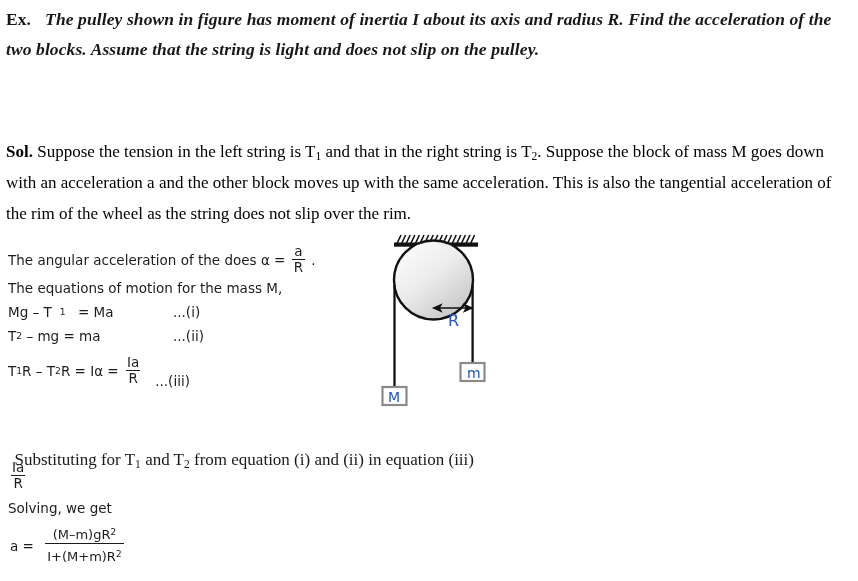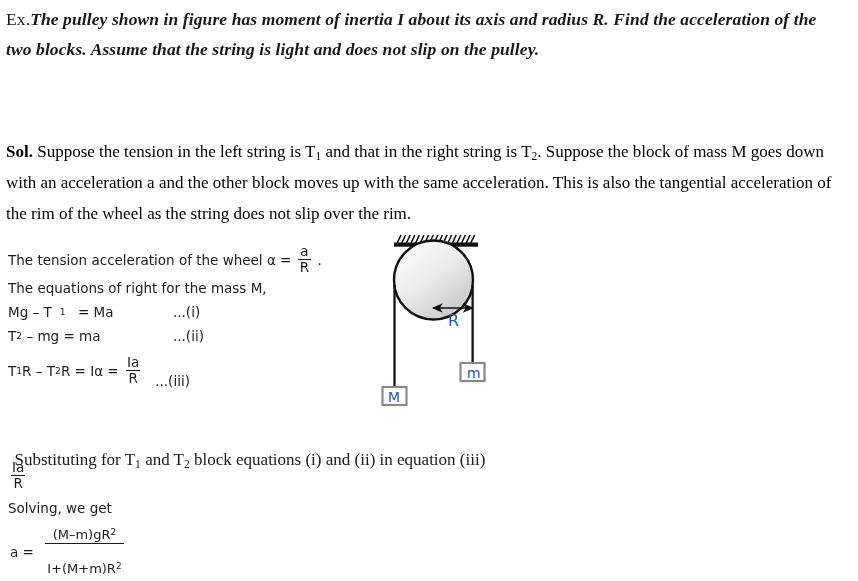--- a/index.html
+++ b/index.html
@@ -26,21 +26,22 @@
     font-family: "Liberation Serif", serif;
     font-weight: bold;
     font-style: italic;
     font-size: 17.5px;
     line-height: 30px;
     color: #16181a;
     letter-spacing: 0.1px;
   }
   #question-block .ex-label {
     font-style: normal;
-    font-weight: normal;
+    font-weight: bold;
+    margin-right: 14px;
   }
 
   
   #solution-paragraph {
     position: absolute;
     left: 6px;
     top: 136px;
     width: 842px;
     font-family: Liberation Serif, serif;
     font-size: 17px;
@@ -138,21 +139,21 @@
     align-items: center;
     font-family: "DejaVu Sans", "Liberation Sans", sans-serif;
     font-size: 13.5px;
     color: #1c1c1c;
   }
   #final-answer .frac {
     margin-left: 7px;
     font-size: 13px;
   }
   #final-answer .num { padding-bottom: 1px; }
-  #final-answer .den { padding-top: 18px; }
+  #final-answer .den { padding-top: 6px; }
 
   
   #pulley-figure {
     position: absolute;
     left: 380px;
     top: 230px;
     width: 130px;
     height: 190px;
   }
   #pulley-figure svg {
@@ -171,30 +172,30 @@
 </div>
 
 <div id="solution-paragraph">
   <span class="sol-label">Sol.</span>
   <span>Suppose the tension in the left string is T</span><sub>1</sub><span> and that in the right string is T</span><sub>2</sub><span>. Suppose the block of mass M goes down with an acceleration a and the other block moves up with the same acceleration. This is also the tangential acceleration of the rim of the wheel as the string does not slip over the rim.</span>
 </div>
 
 <div id="derivation-upper" class="sans">
 
   <div class="eq-line tall">
-    <span class="eq-text">The tension acceleration of the wheel α = </span>
+    <span class="eq-text">The angular acceleration of the does α = </span>
     <span class="frac">
       <span class="num">a</span>
       <span class="den">R</span>
     </span>
     <span class="eq-text"> .</span>
   </div>
 
   <div class="eq-line">
-    <span class="eq-text">The equations of right for the mass M,</span>
+    <span class="eq-text">The equations of motion for the mass M,</span>
   </div>
 
 
   <div class="eq-line" style="position:relative;gap:8px;">
     <span class="eq-text">Mg – T</span><sub>1</sub><span class="eq-text"> = Ma</span>
     <span class="eq-ref-col ref">...(i)</span>
   </div>
 
   <div class="eq-line" style="position:relative;">
     <span class="eq-text">T</span><sub>2</sub><span class="eq-text"> – mg = ma</span>
@@ -206,21 +207,21 @@
     <span class="frac">
       <span class="num">Ia</span>
       <span class="den">R</span>
     </span>
     <span class="ref" style="margin-left:12px;margin-top:20px;">...(iii)</span>
   </div>
 
 </div>
 
 <div id="substituting-line">
-  <span>Substituting for T</span><sub>1</sub><span> and T</span><sub>2</sub><span> block equations (i) and (ii) in equation (iii)</span>
+  <span>Substituting for T</span><sub>1</sub><span> and T</span><sub>2</sub><span> from equation (i) and (ii) in equation (iii)</span>
 </div>
 
 <div id="derivation-lower" class="sans">
 
   <div class="eq-line tall">
     <span class="frac">
       <span class="num">Ia</span>
       <span class="den">R</span>
     </span>
   </div>

